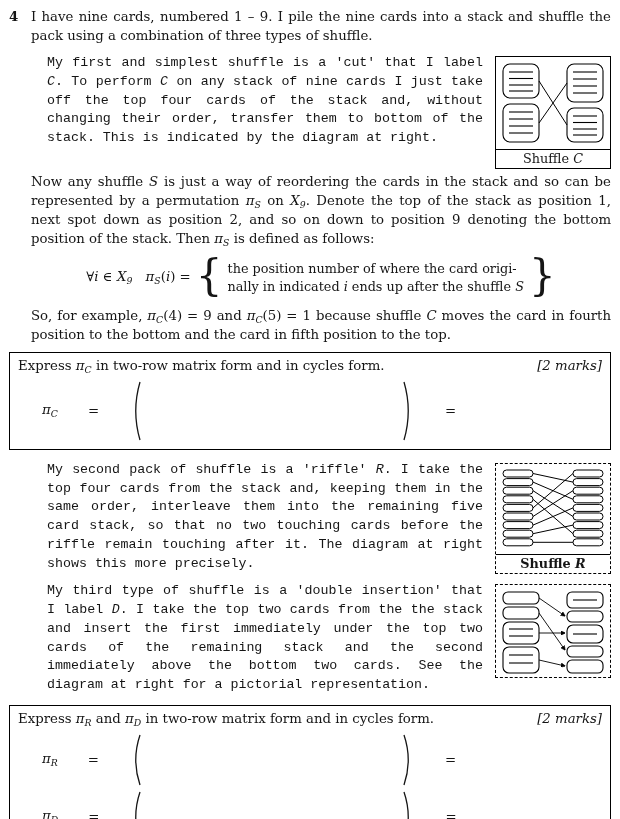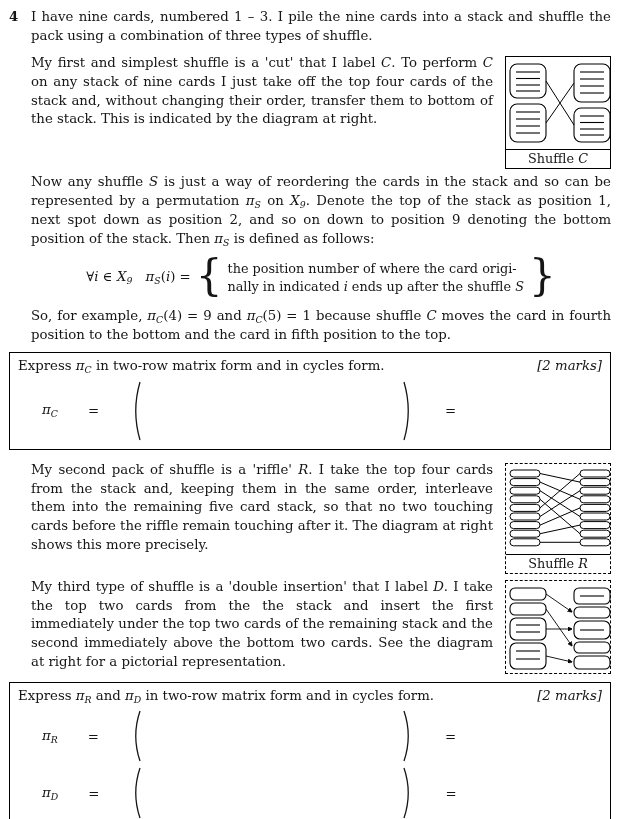--- a/index.html
+++ b/index.html
@@ -7,24 +7,24 @@
     width:620px;height:819px;overflow:hidden;background:#ffffff;color:#151515;
     font-family:"DejaVu Serif","Liberation Serif",serif;font-size:13.3px;
   }
   .page{padding:8px 9px 0 9px;}
   .block{margin:0 0 8px 22px;line-height:1.42;text-align:justify;}
   .prob-head{position:relative;}
   .pnum{position:absolute;left:0;top:1px;font-weight:bold;}
   .sg-i{font-style:italic;}
   .sg-sub{font-style:italic;font-size:0.70em;vertical-align:-0.30em;}
   .with-fig{margin-left:22px;display:flow-root;}
-  .with-fig .block{margin-left:0;}
-  .diagram{float:right;width:106px;margin:2px 0 4px 12px;background:#fff;box-sizing:border-box;}
+  .with-fig .block{margin-left:16px;font-family:Liberation Mono, monospace;}
+  .diagram{float:right;width:116px;margin:2px 0 4px 12px;background:#fff;box-sizing:border-box;}
   .diagram.solid{border:1.4px solid #000;}
-  .diagram.dashed{border:1.2px dashed #000;}
+  .diagram.dashed{border:1.2px dashed #000;font-weight:bold;}
   .diagram svg{display:block;margin:4px auto 0 auto;}
   .cap{border-top:1.2px solid #000;text-align:center;padding:1px 0 2px 0;margin-top:4px;font-size:12.8px;}
   .display-math{display:flex;justify-content:center;align-items:center;gap:5px;margin:2px 0 8px 22px;}
   .brace{font-size:42px;line-height:1;font-weight:400;transform:translateY(-2px);}
   .dm-lines{display:flex;flex-direction:column;font-size:12.8px;line-height:1.35;justify-content:space-between;}
   .answer-box{border:1.3px solid #000;margin:2px 0 11px 0;padding:4px 8px 5px 8px;text-align:center;}
   .ab-head{display:flex;justify-content:space-between;line-height:1.35;}
   .marks{font-style:italic;white-space:nowrap;margin-left:12px;}
   .ab-row{display:flex;align-items:center;margin:3px 0 2px 24px;gap:19px;}
   .ab-label{white-space:nowrap;}
@@ -32,21 +32,21 @@
   .paren-gap{width:222px;}
   .art line,.art path{stroke:#000;}
 </style>
 </head>
 <body>
 
 <div class="page">
 
   <div class="prob-head">
     <span class="pnum">4</span>
-    <p class="block"><span class="sg-t">I have nine cards, numbered 1 – 3. I pile the nine cards into a stack and shuffle the pack using a combination of three types of shuffle.</span></p>
+    <p class="block"><span class="sg-t">I have nine cards, numbered 1 – 9. I pile the nine cards into a stack and shuffle the pack using a combination of three types of shuffle.</span></p>
   </div>
 
   <div class="with-fig">
     <div class="diagram solid">
       <svg class="art" width="108" height="84" viewBox="0 0 108 84">
         <g fill="none" stroke="#000" stroke-width="1.1">
           <rect x="4" y="3" width="36" height="34" rx="7"></rect>
           <line x1="10" y1="11" x2="34" y2="11"></line>
           <line x1="10" y1="17.5" x2="34" y2="17.5"></line>
           <line x1="10" y1="24" x2="34" y2="24"></line>

